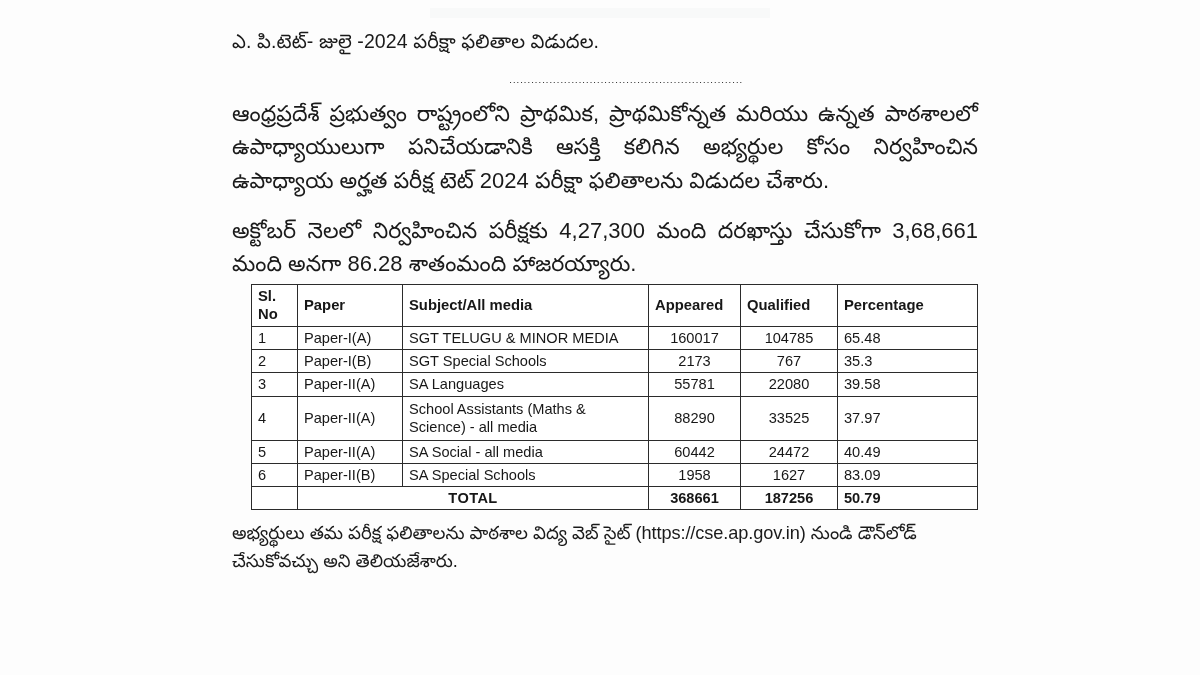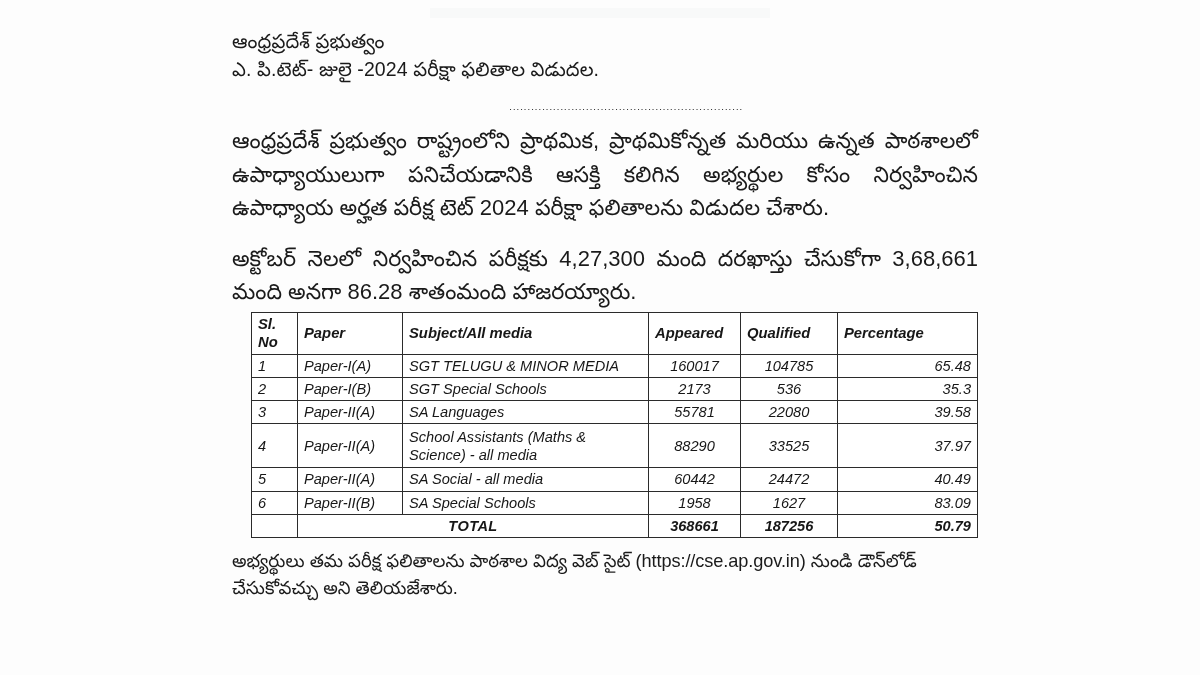--- a/index.html
+++ b/index.html
@@ -76,21 +76,20 @@
   
   .table-wrap {
     margin-left: 19px;
     width: 722px;
   }
   table.results {
     border-collapse: collapse;
     width: 722px;
     table-layout: fixed;
     background: #ffffff;
-    font-style: italic;
   }
   table.results th,
   table.results td {
     border: 1.3px solid #2b2b2b;
     padding: 2px 6px;
     font-size: 14.6px;
     color: #171717;
     vertical-align: middle;
     line-height: 1.25;
     height: 23px;
@@ -107,21 +106,21 @@
   th.c-sub  { width: 246px; }
   th.c-app  { width: 92px;  text-align: center; padding-left: 2px; }
   th.c-qual { width: 97px;  text-align: center; padding-left: 2px; margin-left: 32px; }
   th.c-pct  { width: 140px; text-align: left;   padding-left: 12px; }
 
   td.c-sl   { text-align: left; padding-left: 9px; }
   td.c-pap  { text-align: left; padding-left: 8px; }
   td.c-sub  { text-align: left; padding-left: 8px; }
   td.c-app  { text-align: center; }
   td.c-qual { text-align: center; }
-  td.c-pct  { text-align: right; }
+  td.c-pct  { text-align: left; }
 
   tr.row-tall td { height: 44px; }
 
   tr.total-row td {
     font-weight: bold;
   }
   td.total-label {
     text-align: center;
     font-weight: bold;
     letter-spacing: 0.4px;
@@ -155,21 +154,20 @@
 </head>
 <body>
 
 <div class="page">
 
   <div class="faint-top"></div>
 
   <div class="doc">
 
     <div class="heading-block">
-      <div class="heading-line">ఆంధ్రప్రదేశ్ ప్రభుత్వం</div>
       <div class="heading-line">ఎ. పి.టెట్- జులై -2024 పరీక్షా ఫలితాల విడుదల.</div>
     </div>
 
     <div class="separator-wrap">
       <span class="separator">................................................................</span>
     </div>
 
     <div class="para p1">ఆంధ్రప్రదేశ్ ప్రభుత్వం రాష్ట్రంలోని ప్రాథమిక, ప్రాథమికోన్నత మరియు ఉన్నత పాఠశాలలో ఉపాధ్యాయులుగా పనిచేయడానికి ఆసక్తి కలిగిన అభ్యర్థుల కోసం నిర్వహించిన ఉపాధ్యాయ అర్హత పరీక్ష టెట్ 2024 పరీక్షా ఫలితాలను విడుదల చేశారు.</div>
 
     <div class="para p2">అక్టోబర్ నెలలో నిర్వహించిన పరీక్షకు 4,27,300 మంది దరఖాస్తు చేసుకోగా 3,68,661 మంది అనగా 86.28 శాతంమంది హాజరయ్యారు.</div>
@@ -199,21 +197,21 @@
             <td class="c-app">160017</td>
             <td class="c-qual">104785</td>
             <td class="c-pct">65.48</td>
           </tr>
 
           <tr>
             <td class="c-sl">2</td>
             <td class="c-pap">Paper-I(B)</td>
             <td class="c-sub">SGT Special Schools</td>
             <td class="c-app">2173</td>
-            <td class="c-qual">536</td>
+            <td class="c-qual">767</td>
             <td class="c-pct">35.3</td>
           </tr>
 
           <tr>
             <td class="c-sl">3</td>
             <td class="c-pap">Paper-II(A)</td>
             <td class="c-sub">SA Languages</td>
             <td class="c-app">55781</td>
             <td class="c-qual">22080</td>
             <td class="c-pct">39.58</td>

